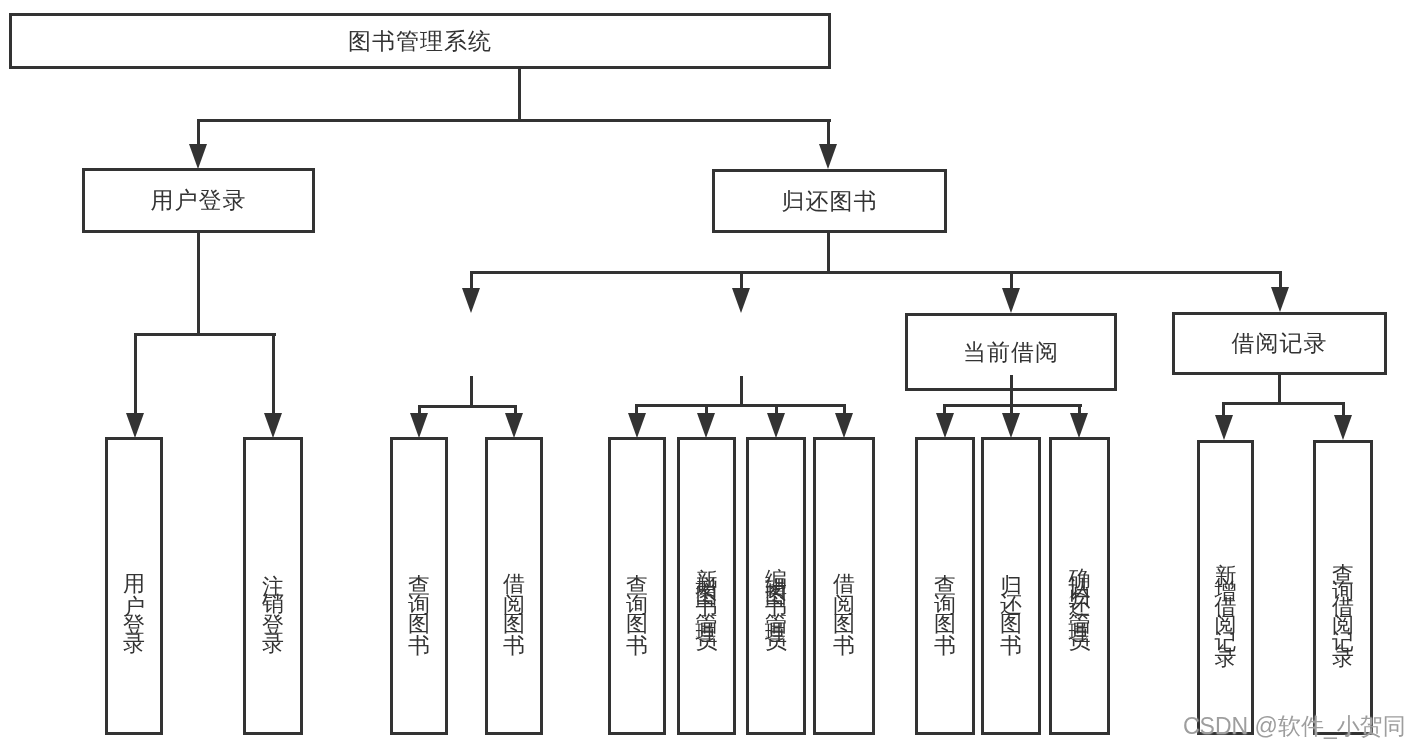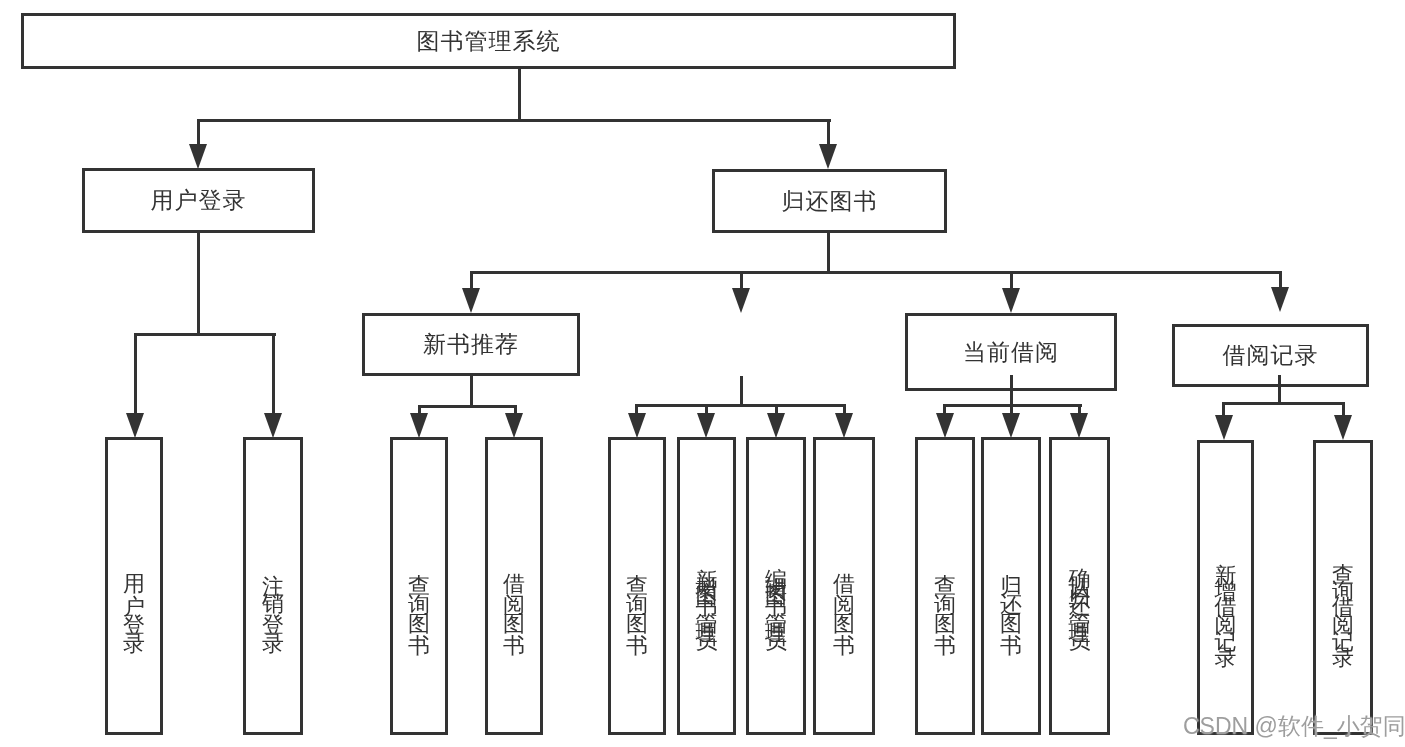--- a/index.html
+++ b/index.html
@@ -32,21 +32,21 @@
   .watermark{
     position:absolute;left:1183px;top:711px;font-size:23px;color:#9e9e9e;
     text-shadow:0 0 2px #ffffff;white-space:nowrap;z-index:5;
   }
 </style>
 </head>
 <body>
 
 <div class="stage">
 
-  <div class="hbox" style="left:21px;top:13px;width:935px;height:56px">
+  <div class="hbox" style="left:9px;top:13px;width:822px;height:56px">
     <span>图书管理系统</span>
   </div>
 
   <div class="line" style="left:518px;top:69px;width:3px;height:52px"></div>
   <div class="line" style="left:197px;top:119px;width:634px;height:3px"></div>
   <div class="line" style="left:197px;top:119px;width:3px;height:30px"></div>
   <div class="arrow" style="left:189px;top:144px"></div>
   <div class="line" style="left:827px;top:119px;width:3px;height:30px"></div>
   <div class="arrow" style="left:819px;top:144px"></div>
 
@@ -68,27 +68,24 @@
   <div class="line" style="left:470px;top:271px;width:812px;height:3px"></div>
   <div class="line" style="left:470px;top:271px;width:3px;height:19px"></div>
   <div class="line" style="left:740px;top:271px;width:3px;height:19px"></div>
   <div class="line" style="left:1010px;top:271px;width:3px;height:19px"></div>
   <div class="line" style="left:1279px;top:271px;width:3px;height:18px"></div>
   <div class="arrow" style="left:462px;top:288px"></div>
   <div class="arrow" style="left:732px;top:288px"></div>
   <div class="arrow" style="left:1002px;top:288px"></div>
   <div class="arrow" style="left:1271px;top:287px"></div>
 
-  <div class="hbox" style="left:362px;top:313px;width:218px;height:63px">
-    <span>新书推荐</span>
-  </div>
   <div class="hbox" style="left:905px;top:313px;width:212px;height:78px">
     <span>当前借阅</span>
   </div>
-  <div class="hbox" style="left:1172px;top:324px;width:197px;height:63px">
+  <div class="hbox" style="left:1172px;top:312px;width:215px;height:63px">
     <span>借阅记录</span>
   </div>
 
   <div class="line" style="left:470px;top:376px;width:3px;height:31px"></div>
   <div class="line" style="left:418px;top:405px;width:99px;height:3px"></div>
   <div class="line" style="left:418px;top:405px;width:3px;height:10px"></div>
   <div class="line" style="left:514px;top:405px;width:3px;height:10px"></div>
   <div class="arrow" style="left:410px;top:413px"></div>
   <div class="arrow" style="left:505px;top:413px"></div>
 

